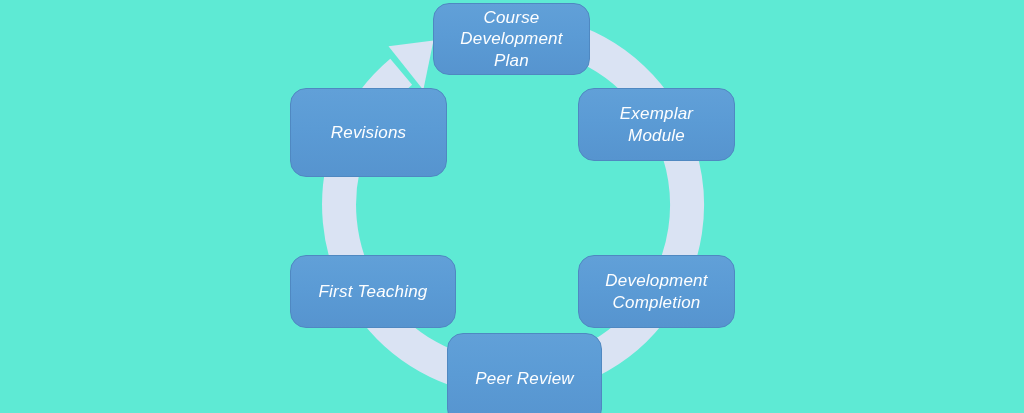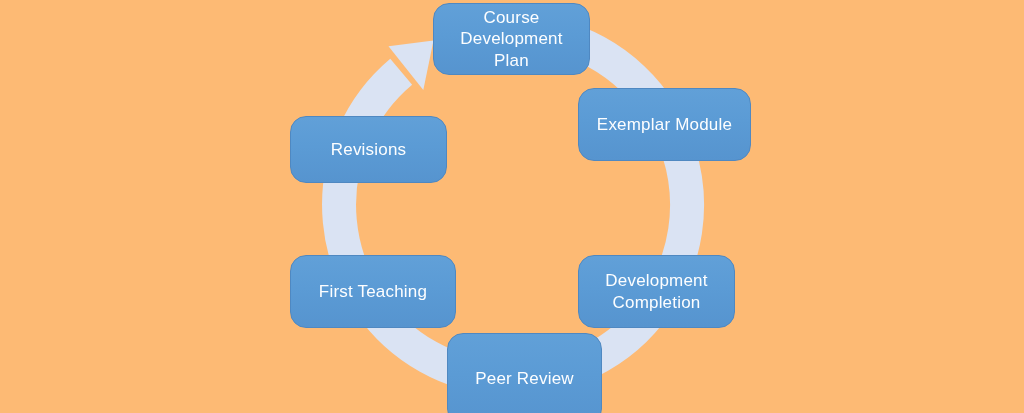--- a/index.html
+++ b/index.html
@@ -3,22 +3,23 @@
 <meta charset="utf-8">
 <style>
   * { margin: 0; padding: 0; box-sizing: border-box; }
   html, body { background: #ffffff; }
   body { font-family: "Liberation Sans", "DejaVu Sans", sans-serif; }
 
   .canvas {
     position: relative;
     width: 1024px;
     height: 413px;
-    background: #fdba74;
+    background: #5eead4;
     overflow: hidden;
+    font-style: italic;
   }
 
   .ring-svg {
     position: absolute;
     left: 0; top: 0;
     width: 1024px;
     height: 413px;
   }
 
   .node {
@@ -31,25 +32,25 @@
     border: 1px solid #4f88c1;
     border-radius: 16px;
     color: #fdfeff;
     font-size: 17px;
     line-height: 1.25;
     padding: 4px 10px;
     letter-spacing: 0.2px;
   }
 
   .pos-top    { left: 433px; top:   3px; width: 157px; height: 72px; }
-  .pos-tr     { left: 578px; top:  88px; width: 173px; height: 73px; }
+  .pos-tr     { left: 578px; top:  88px; width: 157px; height: 73px; }
   .pos-br     { left: 578px; top: 255px; width: 157px; height: 73px; justify-content: center; }
   .pos-bottom { left: 447px; top: 333px; width: 155px; height: 92px; }
   .pos-bl     { left: 290px; top: 255px; width: 166px; height: 73px; }
-  .pos-tl     { left: 290px; top:  88px; width: 157px; height: 67px; margin-top: 28px; }
+  .pos-tl     { left: 290px; top:  88px; width: 157px; height: 89px; }
 </style>
 </head>
 <body>
 
 <div class="canvas">
 
   <svg class="ring-svg" viewBox="0 0 1024 413" aria-hidden="true">
 
     <path d="M 476.8 34.8 A 174 174 0 1 1 401.2 71.7" fill="none" stroke-width="34" stroke-linecap="butt" stroke="#dae3f3"></path>
 

